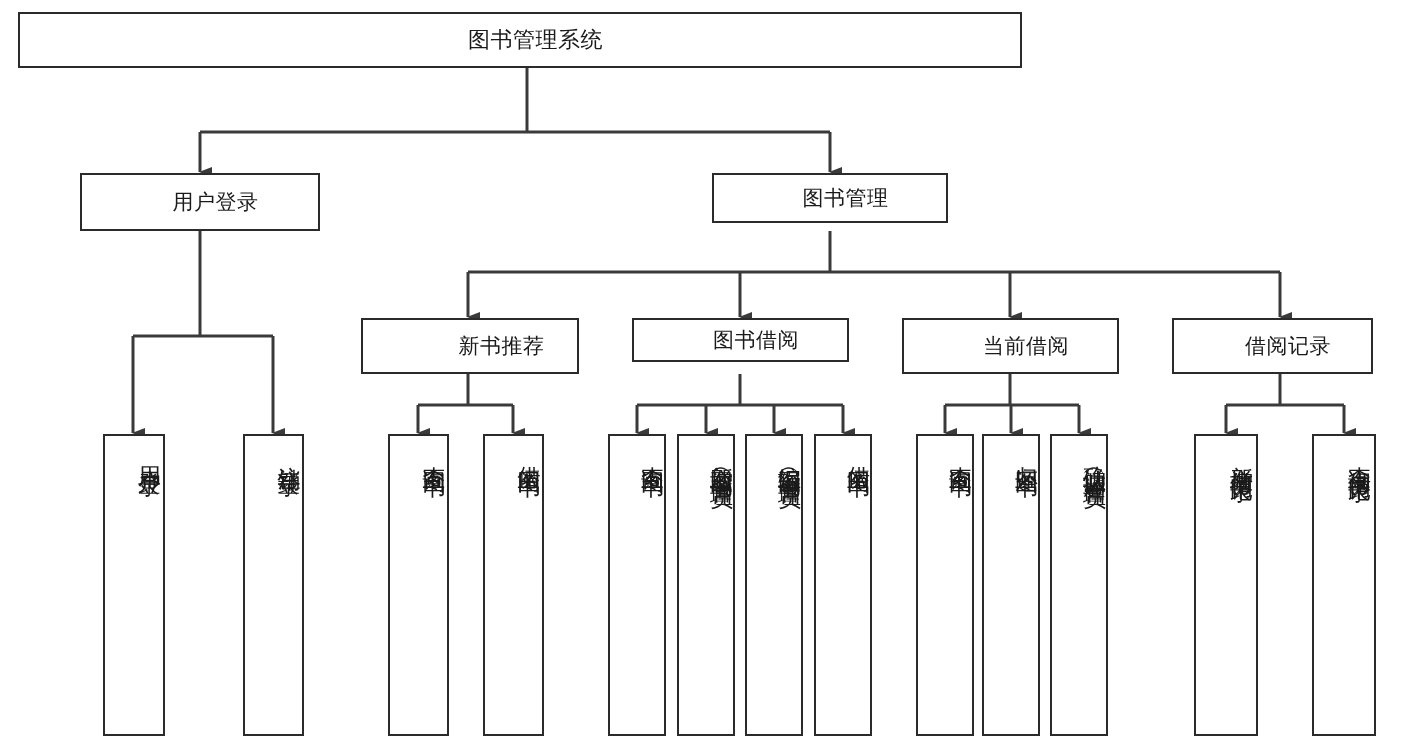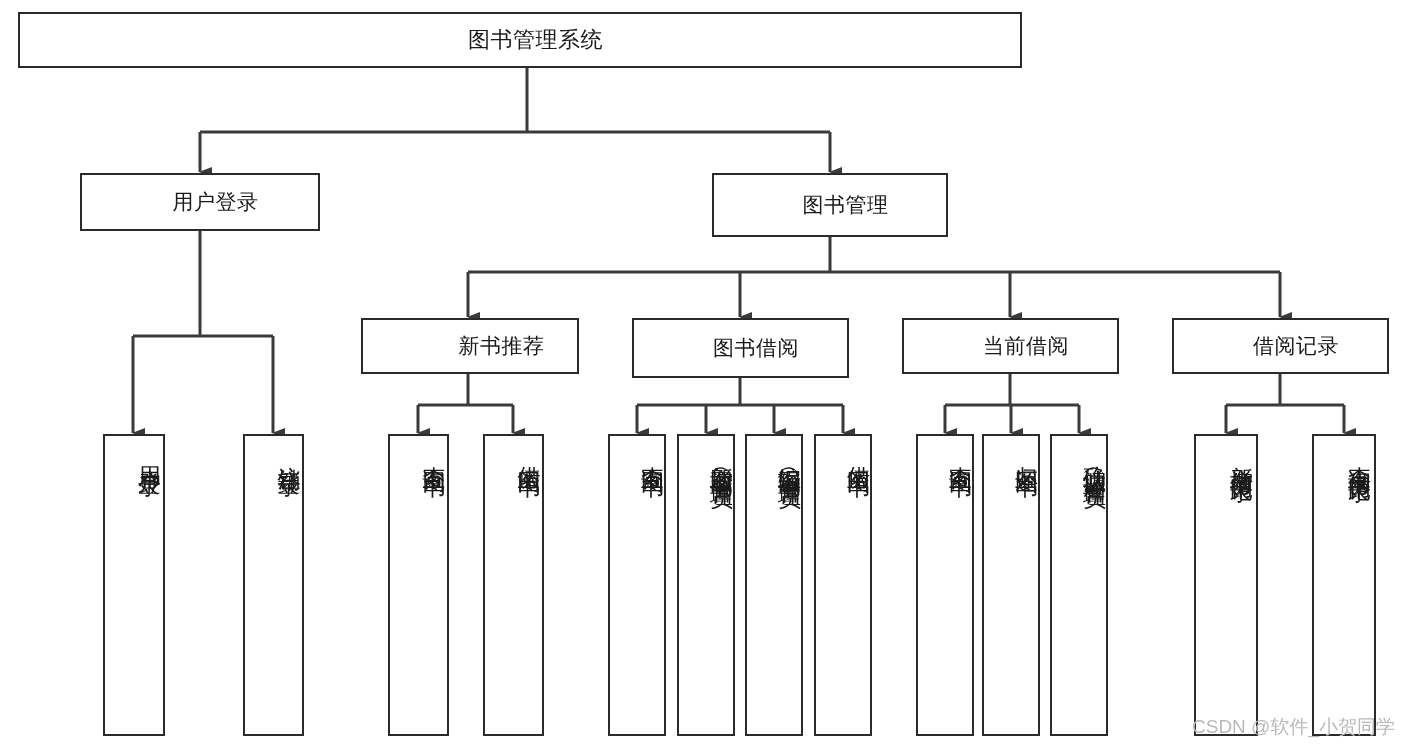--- a/index.html
+++ b/index.html
@@ -122,33 +122,33 @@
       </g>
   </svg>
 
   <div id="nodes-layer">
       <div class="node-box horizontal root" style="left: 18px; top: 12px; width: 1004px; height: 56px; border-color: rgb(43, 43, 43); background: rgb(255, 255, 255);">
         <span class="node-label" style="color: rgb(26, 26, 26);">图书管理系统</span>
       </div>
       <div class="node-box horizontal" style="left: 80px; top: 173px; width: 240px; height: 58px; border-color: rgb(43, 43, 43); background: rgb(255, 255, 255);">
         <span class="node-label" style="color: rgb(26, 26, 26);">用户登录</span>
       </div>
-      <div class="node-box horizontal" style="left: 712px; top: 173px; width: 236px; height: 64px; border-color: rgb(43, 43, 43); background: rgb(255, 255, 255);">
+      <div class="node-box horizontal" style="left: 712px; top: 173px; width: 236px; height: 50px; border-color: rgb(43, 43, 43); background: rgb(255, 255, 255);">
         <span class="node-label" style="color: rgb(26, 26, 26);">图书管理</span>
       </div>
       <div class="node-box horizontal" style="left: 361px; top: 318px; width: 218px; height: 56px; border-color: rgb(43, 43, 43); background: rgb(255, 255, 255);">
         <span class="node-label" style="color: rgb(26, 26, 26); margin-left: 32px;">新书推荐</span>
       </div>
-      <div class="node-box horizontal" style="left: 632px; top: 318px; width: 217px; height: 60px; border-color: rgb(43, 43, 43); background: rgb(255, 255, 255);">
+      <div class="node-box horizontal" style="left: 632px; top: 318px; width: 217px; height: 44px; border-color: rgb(43, 43, 43); background: rgb(255, 255, 255);">
         <span class="node-label" style="color: rgb(26, 26, 26);">图书借阅</span>
       </div>
       <div class="node-box horizontal" style="left: 902px; top: 318px; width: 217px; height: 56px; border-color: rgb(43, 43, 43); background: rgb(255, 255, 255);">
         <span class="node-label" style="color: rgb(26, 26, 26); text-align: right;">当前借阅</span>
       </div>
-      <div class="node-box horizontal" style="left: 1172px; top: 318px; width: 217px; height: 56px; border-color: rgb(43, 43, 43); background: rgb(255, 255, 255);">
+      <div class="node-box horizontal" style="left: 1172px; top: 318px; width: 201px; height: 56px; border-color: rgb(43, 43, 43); background: rgb(255, 255, 255);">
         <span class="node-label" style="color: rgb(26, 26, 26);">借阅记录</span>
       </div>
       <div class="node-box vertical" style="left: 103px; top: 434px; width: 62px; height: 302px; border-color: rgb(43, 43, 43); background: rgb(255, 255, 255);">
         <span class="node-label" style="color: rgb(26, 26, 26);">用户登录</span>
       </div>
       <div class="node-box vertical" style="left: 243px; top: 434px; width: 61px; height: 302px; border-color: rgb(43, 43, 43); background: rgb(255, 255, 255);">
         <span class="node-label" style="color: rgb(26, 26, 26);">注销登录</span>
       </div>
       <div class="node-box vertical" style="left: 388px; top: 434px; width: 61px; height: 302px; border-color: rgb(43, 43, 43); background: rgb(255, 255, 255);">
         <span class="node-label" style="color: rgb(26, 26, 26);">查询图书</span>
@@ -178,15 +178,14 @@
         <span class="node-label" style="color: rgb(26, 26, 26);">确认归还（管理员）</span>
       </div>
       <div class="node-box vertical" style="left: 1194px; top: 434px; width: 64px; height: 302px; border-color: rgb(43, 43, 43); background: rgb(255, 255, 255);">
         <span class="node-label" style="color: rgb(26, 26, 26);">新增借阅记录</span>
       </div>
       <div class="node-box vertical" style="left: 1312px; top: 434px; width: 64px; height: 302px; border-color: rgb(43, 43, 43); background: rgb(255, 255, 255);">
         <span class="node-label" style="color: rgb(26, 26, 26);">查询借阅记录</span>
       </div>
     </div>
 
-  <div class="watermark" style="left: 1192px; top: 714px; color: rgb(185, 185, 185);">CSDN @软件_小贺同学</div>
 
 </div>
 
 </body></html>

